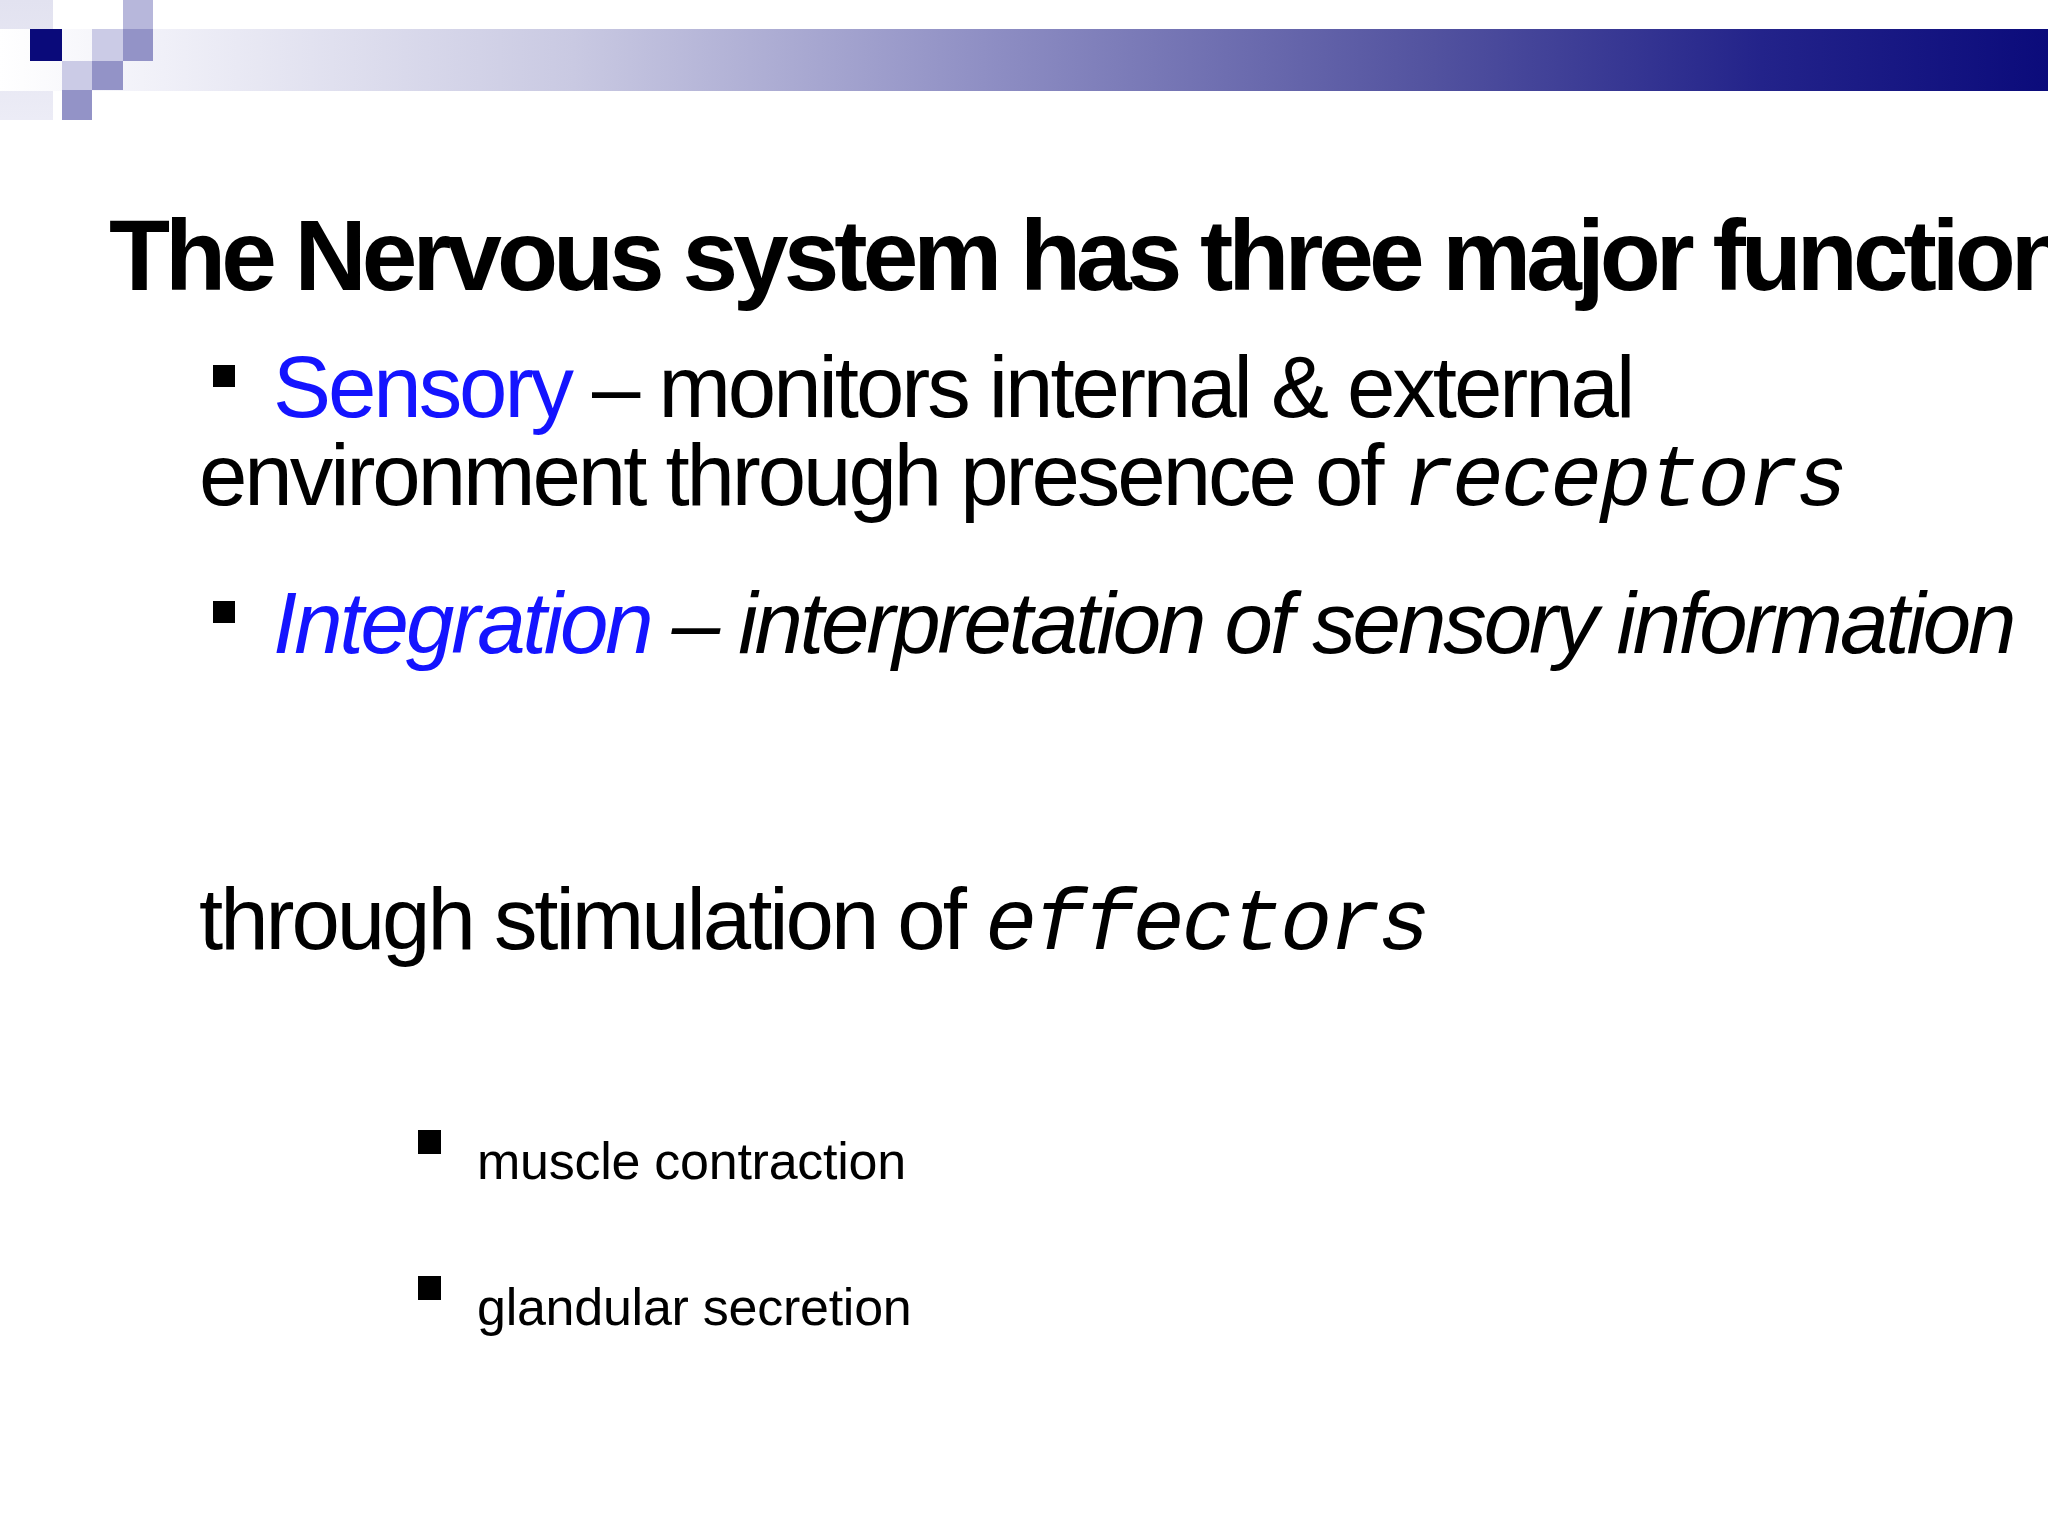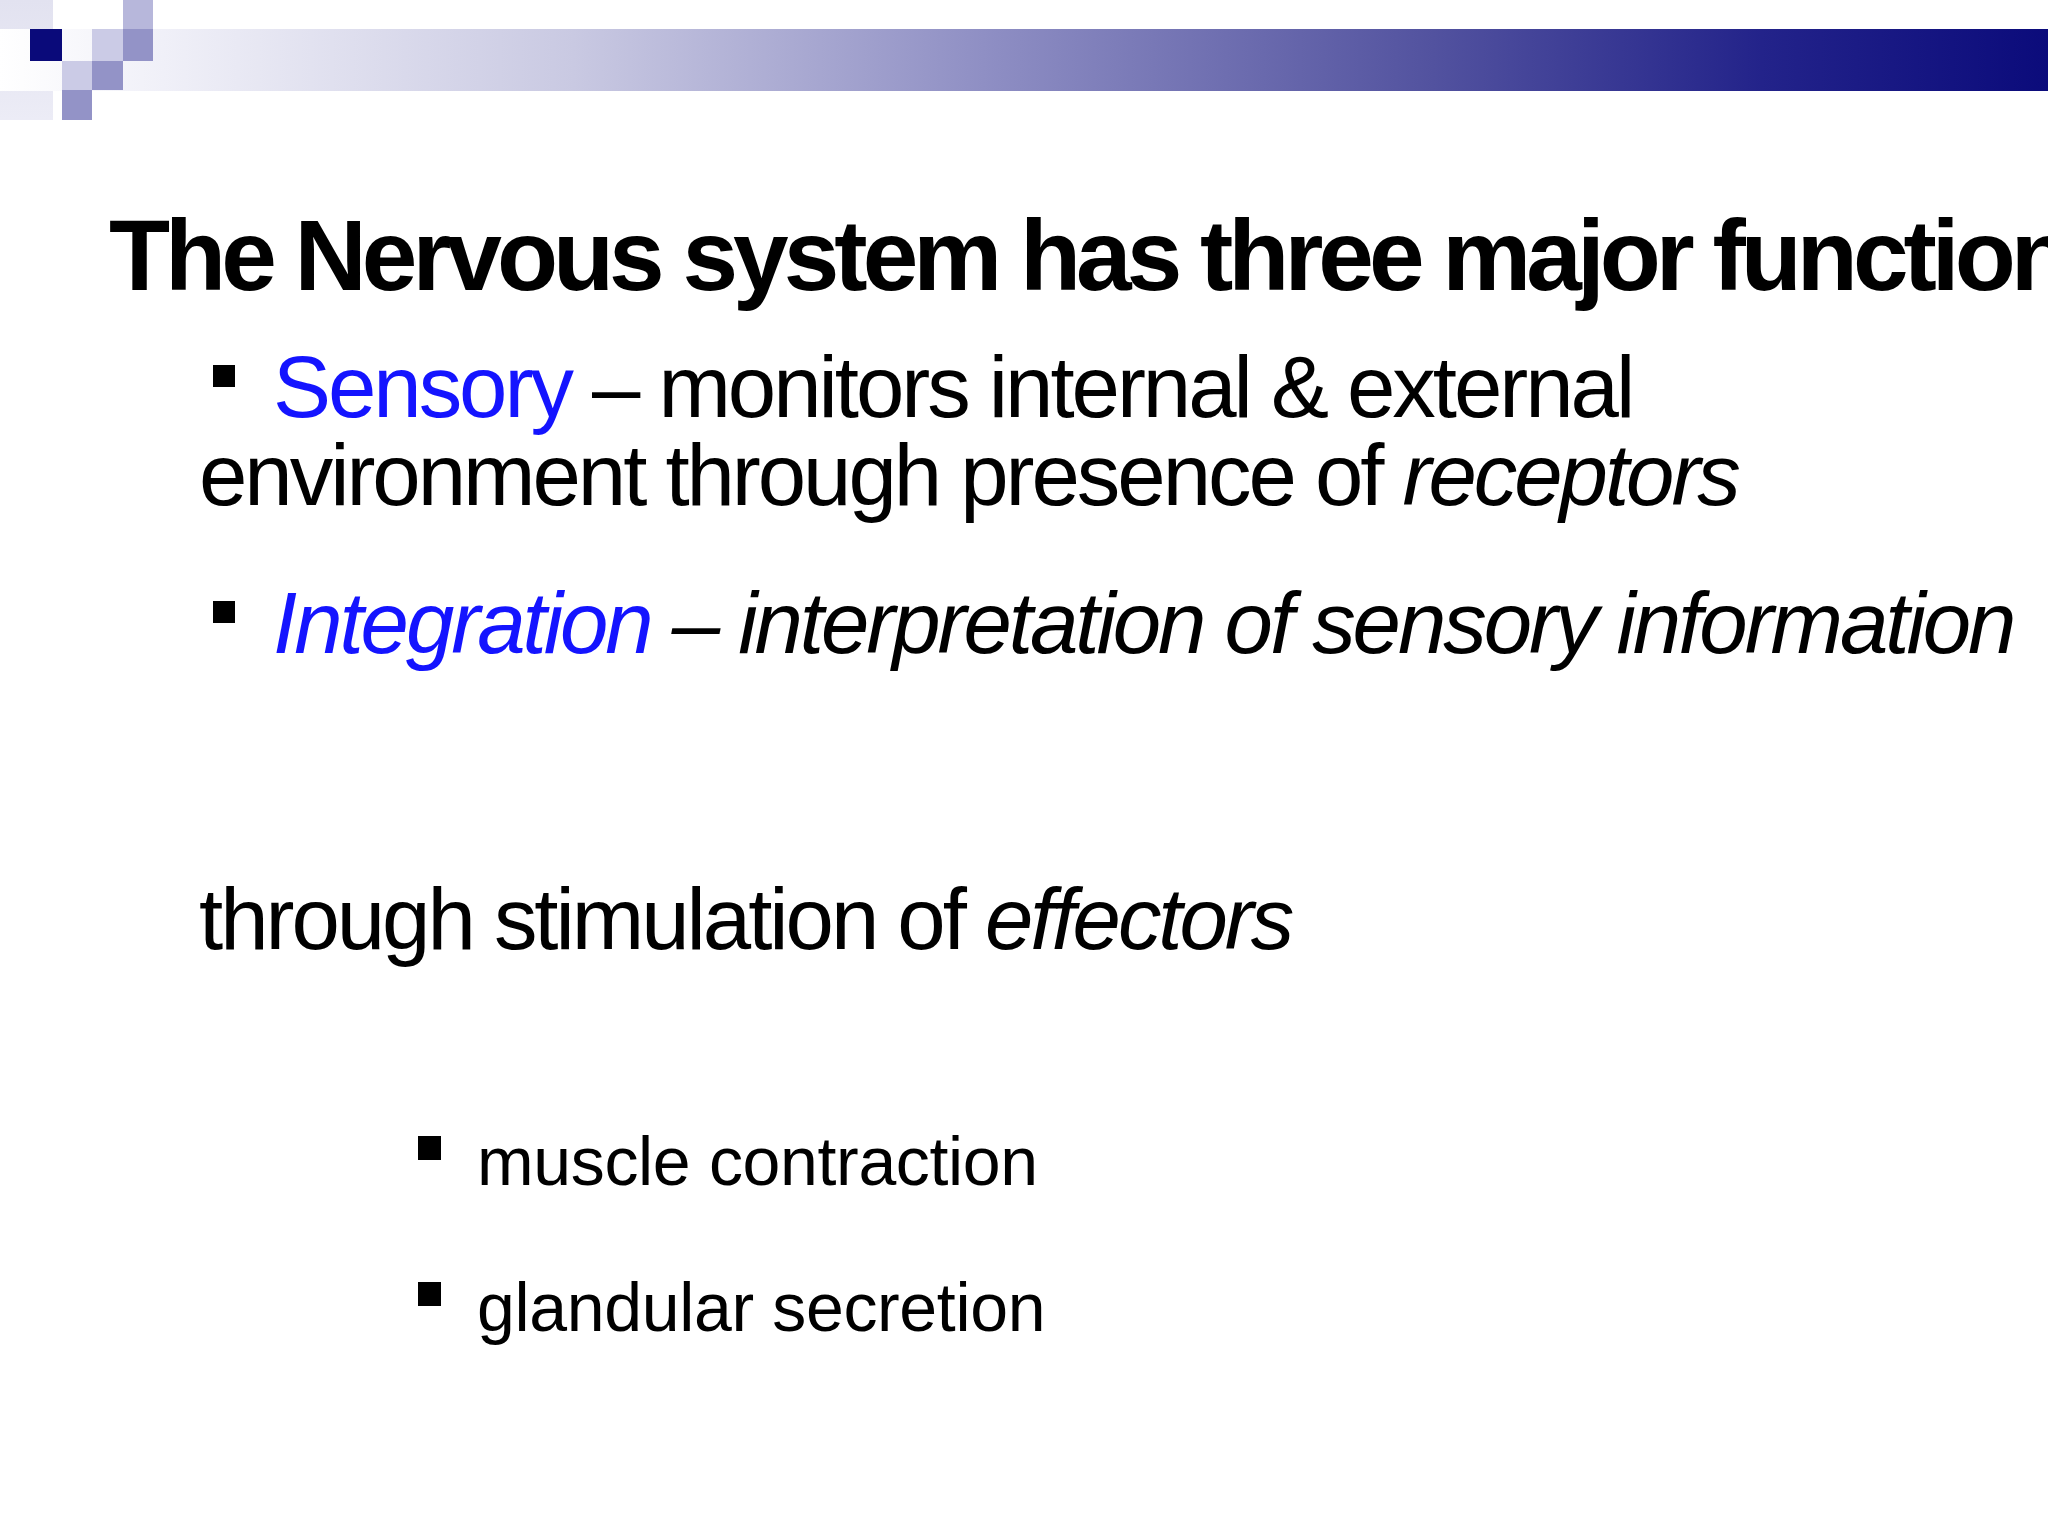--- a/index.html
+++ b/index.html
@@ -71,34 +71,34 @@
     vertical-align: 30px;
     margin-right: 38px;
     letter-spacing: 0;
   }
   .b1 { top: 309px; }
   .b2 { top: 545px; font-style: italic; }
   .b3 { top: 875px; }
 
   .sub {
     left: 418px;
-    font-size: 68px;
+    font-size: 52px;
     line-height: 88px;
     letter-spacing: -0.005em;
   }
   .sub .bullet-sq {
     width: 23px; height: 24px;
     vertical-align: 25px;
     margin-right: 36px;
   }
   .s1 { top: 1117px; }
   .s2 { top: 1263px; }
 
   .term { color: var(--term-blue, #1414ff); }
-  .ital { font-style: italic; }
+  .ital { font-style: italic; font-family: Liberation Mono, monospace; }
 </style>
 </head>
 <body>
 
 <div class="slide">
 
   <div class="left-strip"></div>
   <div class="gradient-bar"></div>
   <div class="sq sq-top"></div>
   <div class="sq sq-navy"></div>

